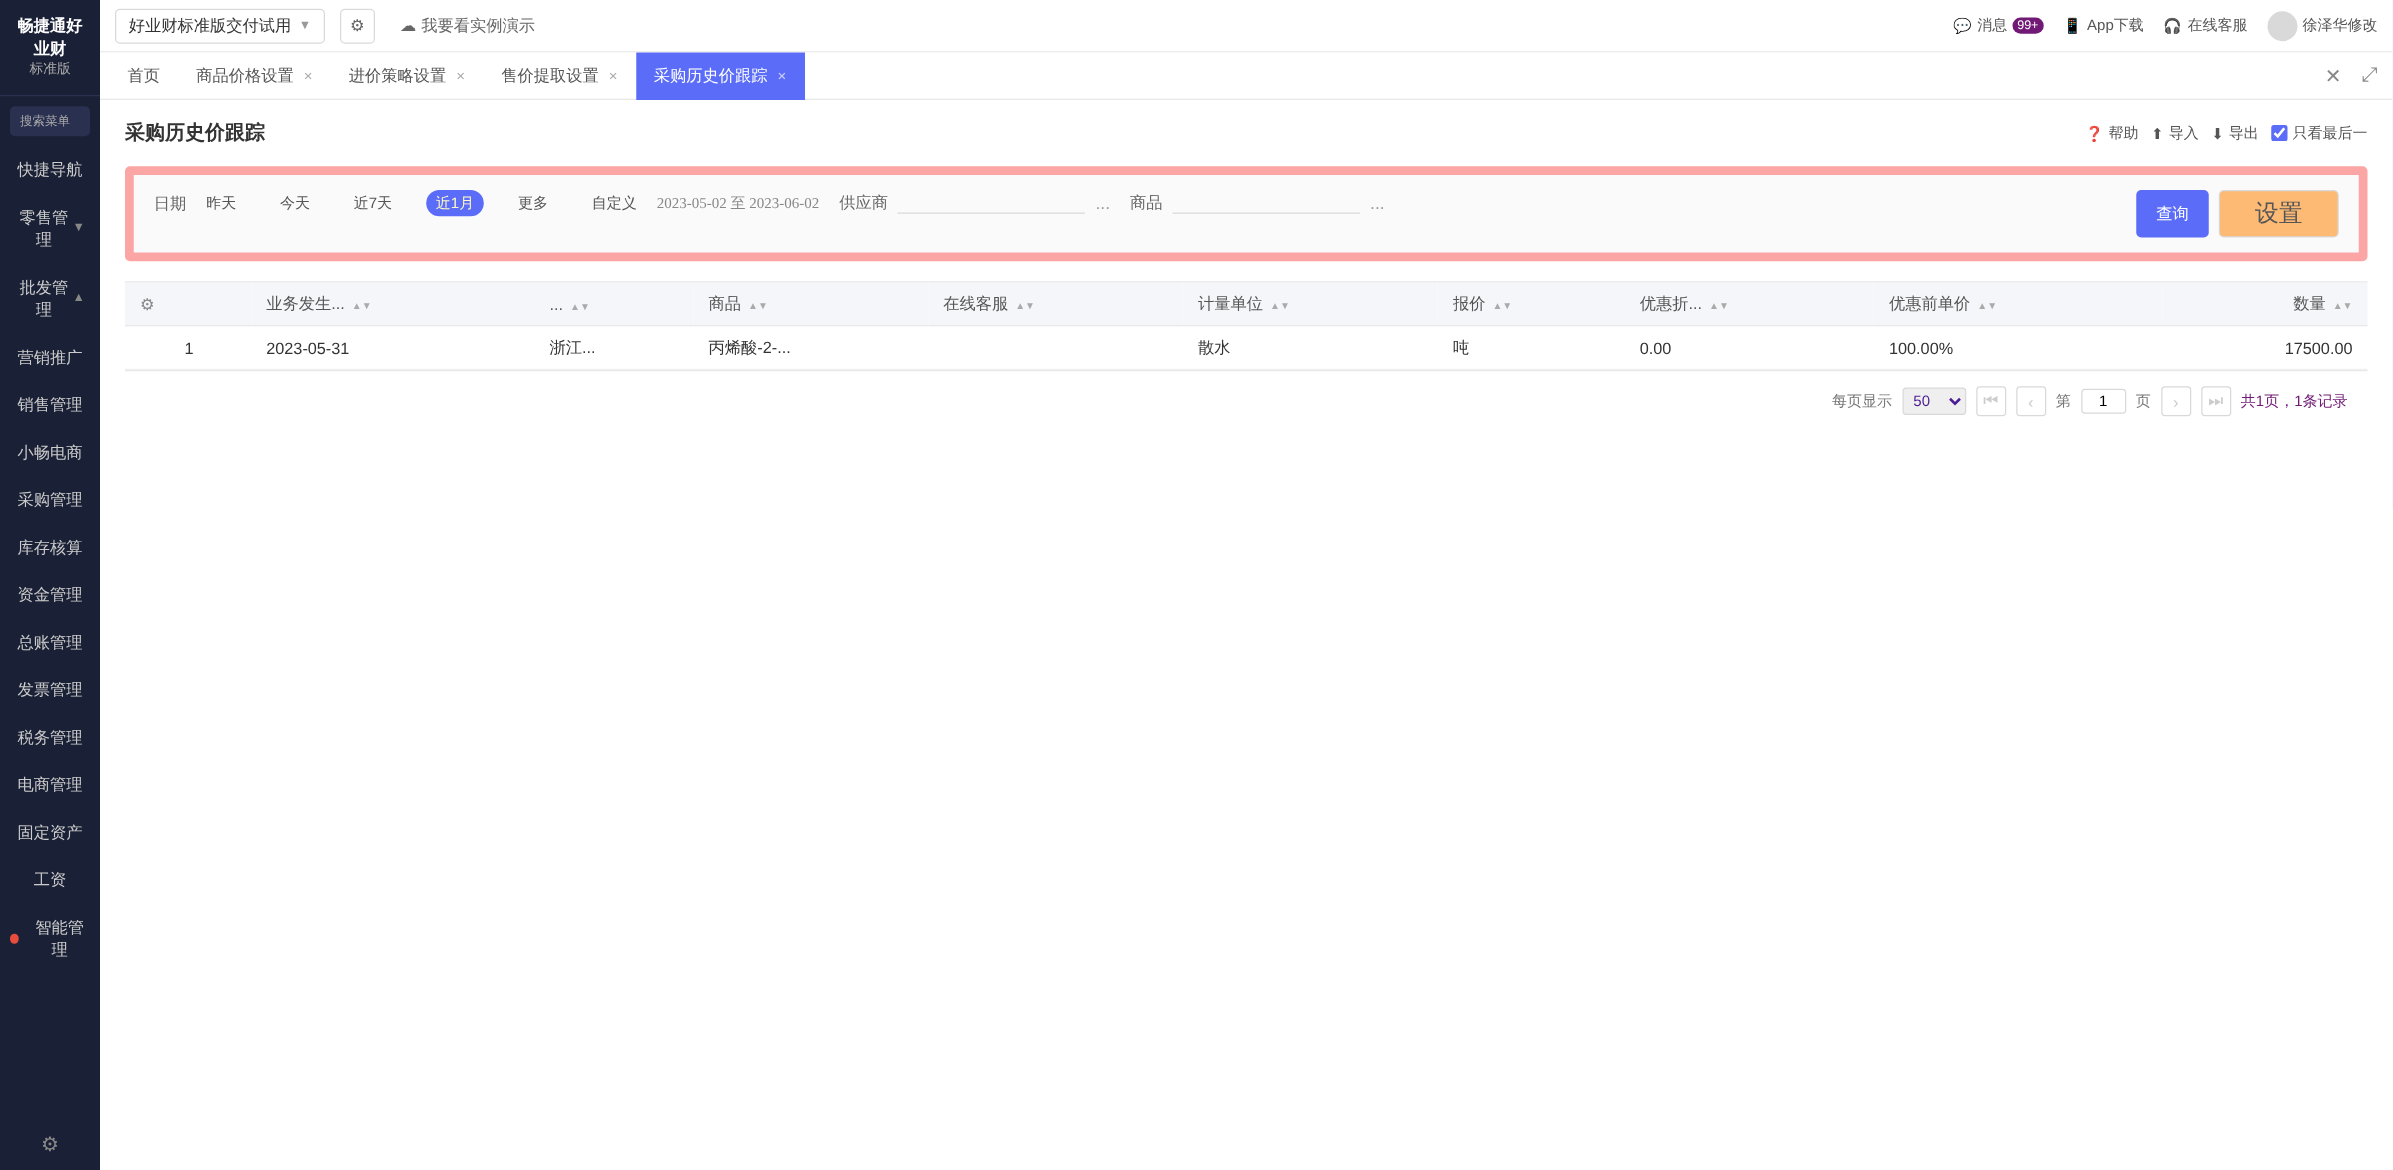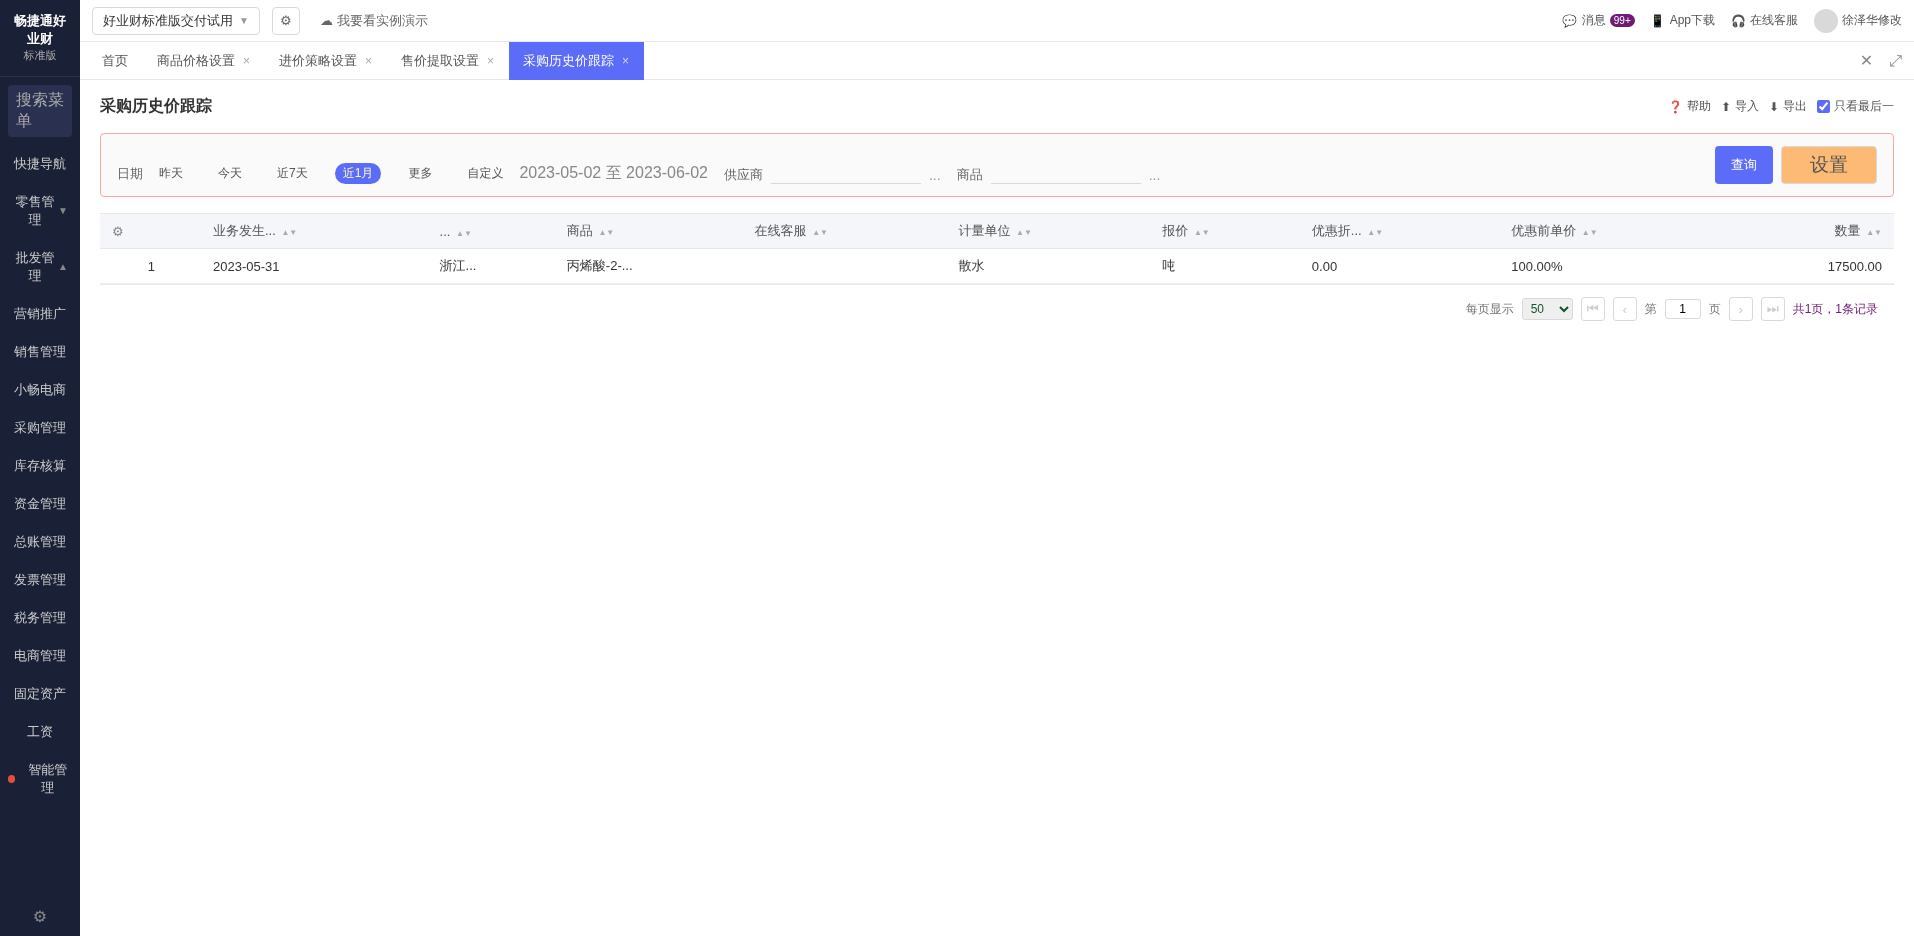--- a/index.html
+++ b/index.html
@@ -5,21 +5,21 @@
     * { box-sizing: border-box; margin: 0; padding: 0; }
     body { font-family: 'Microsoft YaHei', Arial, sans-serif; font-size: 13px; background: #f5f6fa; color: #333; display: flex; height: 936px; overflow: hidden; }
 
     
     .sidebar { width: 80px; background: #1a2035; display: flex; flex-direction: column; height: 100%; flex-shrink: 0; }
     .sidebar-logo { padding: 12px 8px; text-align: center; border-bottom: 1px solid #2a3050; }
     .sidebar-logo-text { color: #fff; font-size: 11px; line-height: 1.4; }
     .sidebar-logo-text .brand { font-size: 13px; font-weight: bold; color: #fff; }
     .sidebar-logo-text .edition { color: #aaa; font-size: 11px; }
     .sidebar-search { padding: 8px; }
-    .sidebar-search-btn { width: 100%; background: #2a3050; border: none; color: #aaa; padding: 5px 8px; border-radius: 4px; cursor: pointer; font-size: 16px; text-align: left; }
+    .sidebar-search-btn { width: 100%; background: #2a3050; border: none; color: #aaa; padding: 5px 8px; border-radius: 4px; cursor: pointer; font-size: 10px; text-align: left; }
     .sidebar-nav-item { padding: 10px 8px; text-align: center; color: #ccc; cursor: pointer; font-size: 13px; position: relative; }
     .sidebar-nav-item.has-arrow { display: flex; align-items: center; justify-content: space-between; padding: 10px 12px; }
     .sidebar-nav-item .arrow { font-size: 10px; color: #888; }
     .sidebar-nav-item .dot { width: 8px; height: 8px; background: #e74c3c; border-radius: 50%; display: inline-block; margin-right: 4px; }
     .sidebar-bottom { margin-top: auto; padding: 10px; text-align: center; }
     .sidebar-settings-btn { background: none; border: none; color: #888; cursor: pointer; font-size: 16px; }
 
     
     .main { flex: 1; display: flex; flex-direction: column; overflow: hidden; }
 
@@ -47,27 +47,27 @@
     .page-content { flex: 1; overflow: auto; background: #f5f6fa; padding: 0; }
     .page-inner { background: #fff; margin: 0; padding: 16px 20px; min-height: 100%; }
 
     
     .page-header { display: flex; align-items: center; justify-content: space-between; margin-bottom: 16px; }
     .page-title { font-size: 16px; font-weight: bold; color: #333; }
     .page-actions { display: flex; align-items: center; gap: 10px; }
     .page-action-btn { display: flex; align-items: center; gap: 4px; color: #555; font-size: 12px; cursor: pointer; background: none; border: none; }
 
     
-    .filter-bar { display: flex; align-items: flex-end; gap: 16px; padding: 12px 16px; background: #fafafa; border: 1px solid #fca5a5; border-radius: 4px; margin-bottom: 16px; }
+    .filter-bar { display: flex; align-items: flex-start; gap: 16px; padding: 12px 16px; background: #fafafa; border: 7px solid #fca5a5; border-radius: 4px; margin-bottom: 16px; }
     .filter-group { display: flex; align-items: center; gap: 8px; }
     .filter-label { color: #666; font-size: 13px; }
     .filter-date-options { display: flex; gap: 19px; }
     .date-option { padding: 2px 8px; border-radius: 3px; cursor: pointer; font-size: 12px; color: #555; }
     .date-option.active { background: #5b6df8; color: #fef9c3; border-radius: 12px; }
-    .filter-date-range { color: #888; font-size: 16px; }
+    .filter-date-range { color: #888; font-size: 12px; font-family: Liberation Serif, serif; }
     .filter-supplier { display: flex; align-items: center; gap: 8px; }
     .filter-input { border: none; border-bottom: 1px solid #d9d9d9; padding: 2px 6px; font-size: 12px; color: #555; background: transparent; outline: none; width: 150px; }
     .filter-dots { color: #999; font-size: 14px; cursor: pointer; }
     .filter-actions { margin-left: auto; display: flex; gap: 8px; }
     .btn-query { background: #5b6df8; color: #fff; border: none; padding: 6px 16px; border-radius: 4px; cursor: pointer; font-size: 13px; }
     .btn-settings { background: #fdba74; color: #555; border: 1px solid #d9d9d9; padding: 5px 28px; border-radius: 4px; cursor: pointer; font-size: 19px; }
 
     
     .only-last-check { display: flex; align-items: center; gap: 4px; font-size: 12px; color: #555; }
     .only-last-check input { accent-color: #5b6df8; }
@@ -77,21 +77,21 @@
     .data-table th { background: #f5f6fa; color: #555; padding: 8px 12px; text-align: left; border-bottom: 1px solid #e8e8e8; border-top: 1px solid #e8e8e8; font-weight: normal; white-space: nowrap; }
     .data-table th.sortable { cursor: pointer; }
     .data-table th .sort-arrows { display: inline-flex; flex-direction: column; font-size: 8px; line-height: 1; margin-left: 2px; color: #aaa; }
     .data-table td { padding: 8px 12px; border-bottom: 1px solid #f0f0f0; color: #333; }
     .table-settings-col { width: 32px; text-align: center; }
     .table-gear { color: #888; cursor: pointer; }
 
     
     .pagination { display: flex; align-items: center; justify-content: flex-end; padding: 12px 16px; gap: 8px; font-size: 12px; color: #555; border-top: 1px solid #e8e8e8; }
     .pagination-label { color: #777; }
-    .pagination-select { border: 1px solid #d9d9d9; border-radius: 3px; padding: 2px 4px; font-size: 12px; color: #14532d; }
+    .pagination-select { border: 1px solid #d9d9d9; border-radius: 3px; padding: 2px 4px; font-size: 12px; color: #4c1d95; }
     .pagination-btn { width: 24px; height: 24px; display: flex; align-items: center; justify-content: center; border: 1px solid #d9d9d9; border-radius: 3px; cursor: pointer; background: #fff; color: #555; }
     .pagination-btn:disabled, .pagination-btn.disabled { color: #ccc; cursor: not-allowed; }
     .pagination-page-input { width: 36px; border: 1px solid #d9d9d9; border-radius: 3px; text-align: center; padding: 2px; font-size: 12px; }
     .pagination-total { color: #701a75; }
   </style>
 </head>
 <body>
 
 <div class="sidebar">
   <div class="sidebar-logo">

